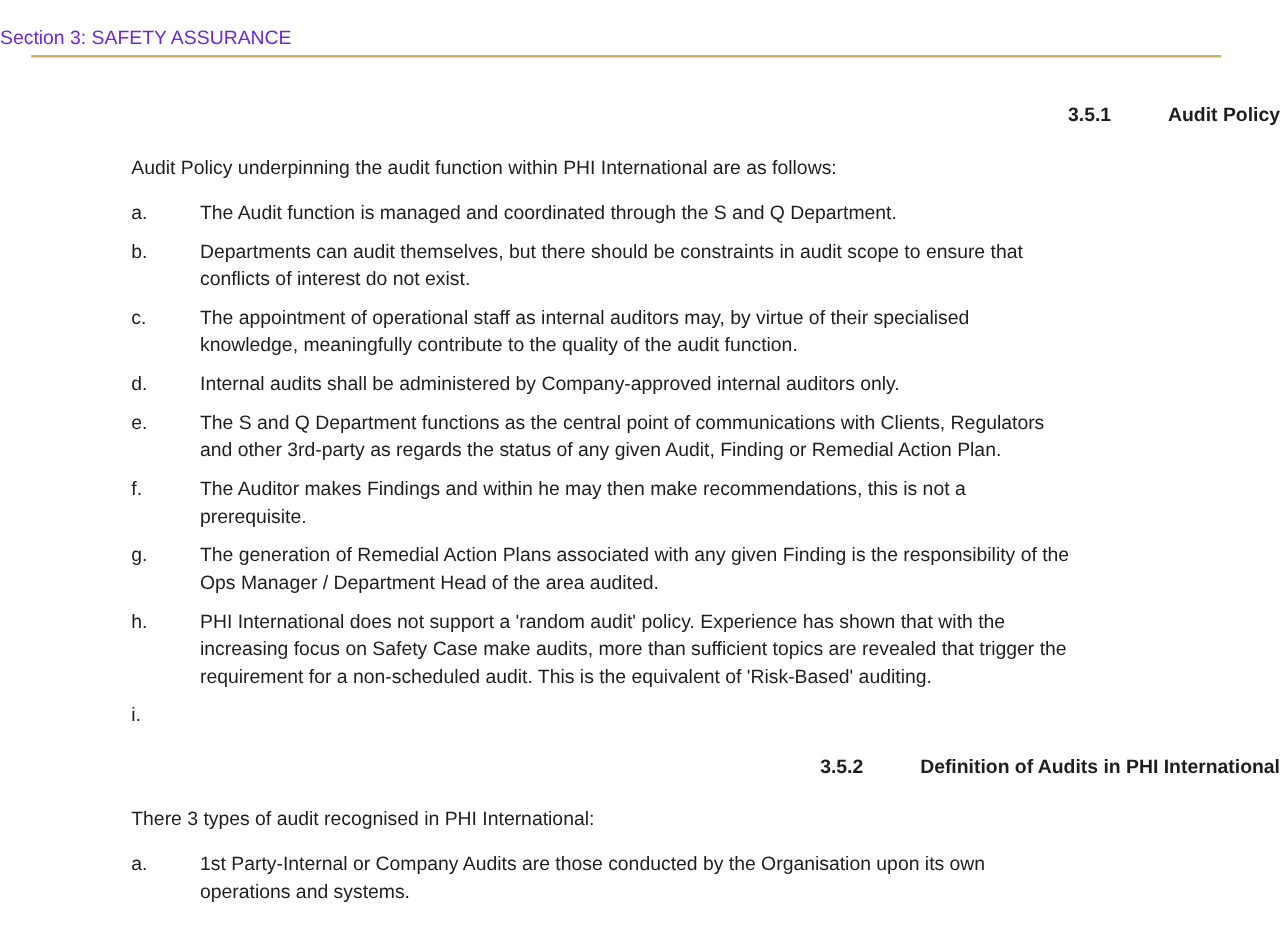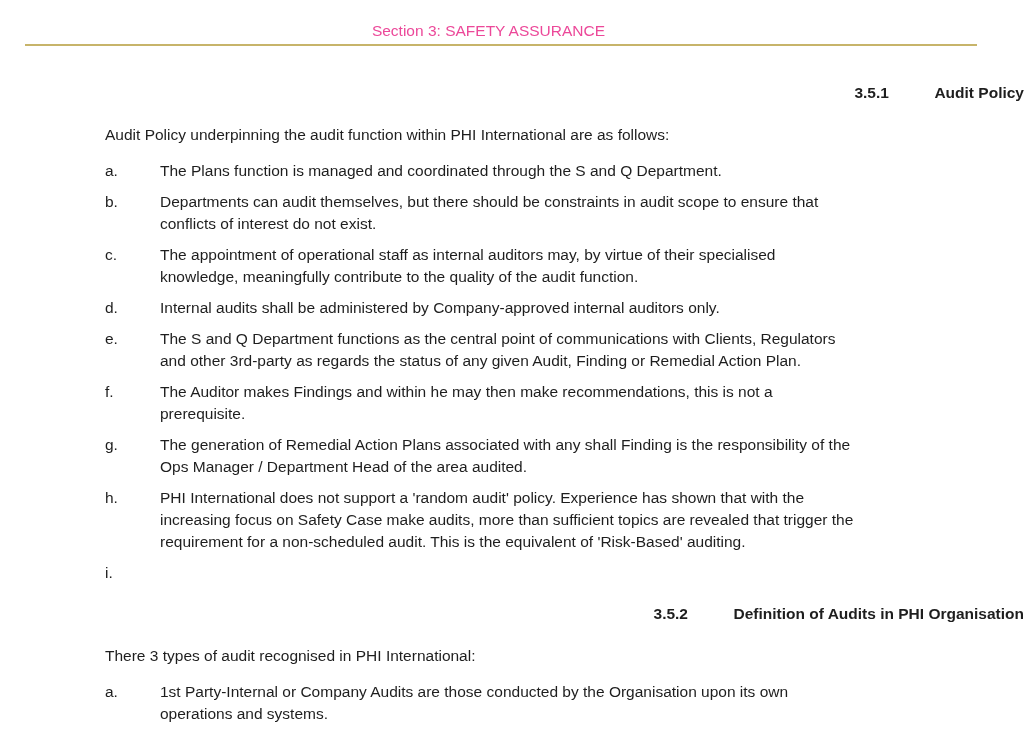--- a/index.html
+++ b/index.html
@@ -18,25 +18,25 @@
   .page {
     position: relative;
     width: 1024px;
     height: 754px;
     background: #ffffff;
   }
   .doc-header {
     padding-top: 20px;
   }
   .doc-header-title {
-    text-align: center;
+    text-align: left;
     padding-right: 47px;
     font-size: 15.5px;
     line-height: 21px;
-    color: #ec4899;
+    color: #6d28d9;
   }
   .doc-header-rule {
     height: 0;
     margin: 3px 47px 0 25px;
     border-bottom: 2px solid #c7b46a;
   }
   .section-heading {
     display: flex;
     margin: 36px 0 0 25px;
     font-weight: 700;
@@ -84,21 +84,21 @@
 
   <section>
     <div class="section-heading">
       <span class="section-number">3.5.1</span>
       <span class="section-title">Audit Policy</span>
     </div>
     <p class="section-intro">Audit Policy underpinning the audit function within PHI International are as follows:</p>
     <div class="item-list">
       <div class="list-item">
         <span class="item-label">a.</span>
-        <span class="item-text">The Plans function is managed and coordinated through the S and Q Department.</span>
+        <span class="item-text">The Audit function is managed and coordinated through the S and Q Department.</span>
       </div>
       <div class="list-item">
         <span class="item-label">b.</span>
         <span class="item-text">Departments can audit themselves, but there should be constraints in audit scope to ensure that
 conflicts of interest do not exist.</span>
       </div>
       <div class="list-item">
         <span class="item-label">c.</span>
         <span class="item-text">The appointment of operational staff as internal auditors may, by virtue of their specialised
 knowledge, meaningfully contribute to the quality of the audit function.</span>
@@ -112,39 +112,39 @@
         <span class="item-text">The S and Q Department functions as the central point of communications with Clients, Regulators
 and other 3rd-party as regards the status of any given Audit, Finding or Remedial Action Plan.</span>
       </div>
       <div class="list-item">
         <span class="item-label">f.</span>
         <span class="item-text">The Auditor makes Findings and within he may then make recommendations, this is not a
 prerequisite.</span>
       </div>
       <div class="list-item">
         <span class="item-label">g.</span>
-        <span class="item-text">The generation of Remedial Action Plans associated with any shall Finding is the responsibility of the
+        <span class="item-text">The generation of Remedial Action Plans associated with any given Finding is the responsibility of the
 Ops Manager / Department Head of the area audited.</span>
       </div>
       <div class="list-item">
         <span class="item-label">h.</span>
         <span class="item-text">PHI International does not support a 'random audit' policy. Experience has shown that with the
 increasing focus on Safety Case make audits, more than sufficient topics are revealed that trigger the
 requirement for a non-scheduled audit. This is the equivalent of 'Risk-Based' auditing.</span>
       </div>
       <div class="list-item">
         <span class="item-label">i.</span>
       </div>
     </div>
   </section>
 
   <section>
     <div class="section-heading second">
       <span class="section-number">3.5.2</span>
-      <span class="section-title">Definition of Audits in PHI Organisation</span>
+      <span class="section-title">Definition of Audits in PHI International</span>
     </div>
     <p class="section-intro">There 3 types of audit recognised in PHI International:</p>
     <div class="item-list">
       <div class="list-item">
         <span class="item-label">a.</span>
         <span class="item-text">1st Party-Internal or Company Audits are those conducted by the Organisation upon its own
 operations and systems.</span>
       </div>
     </div>
   </section>

